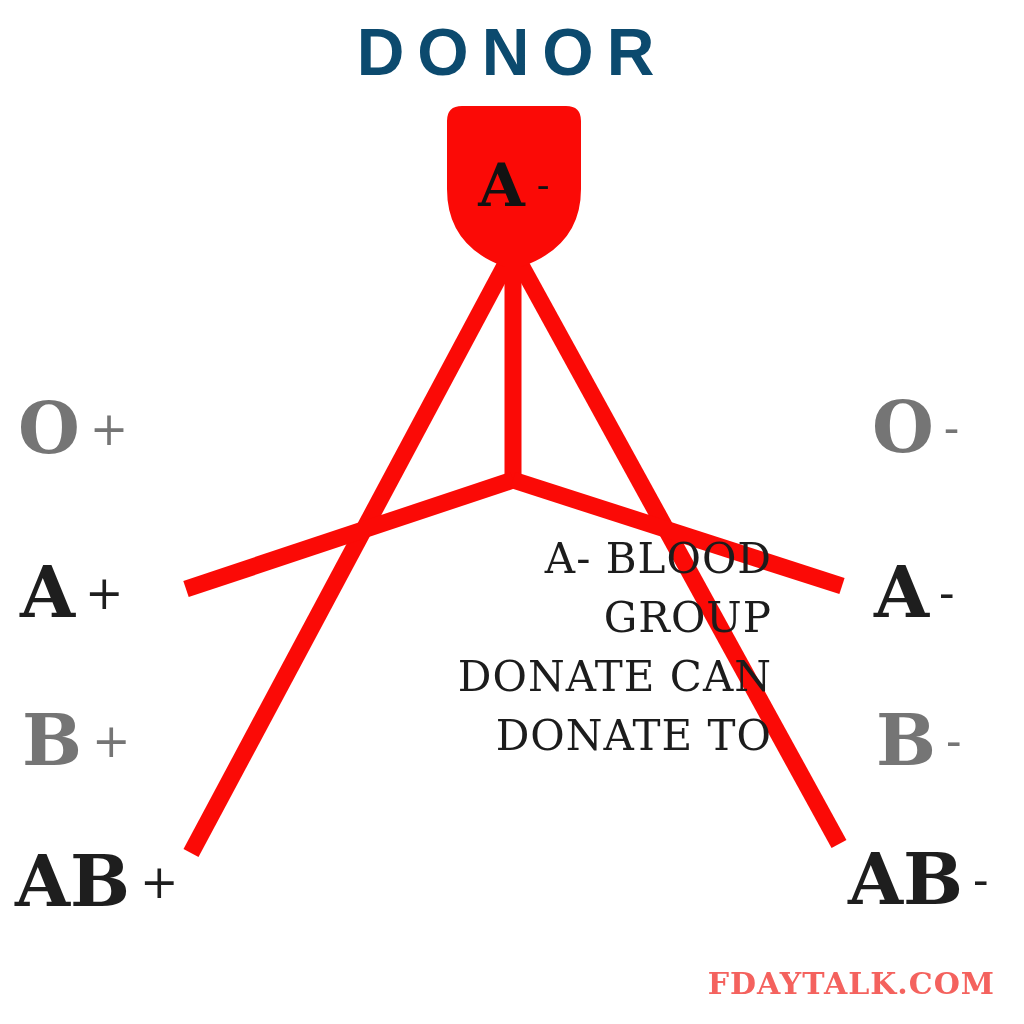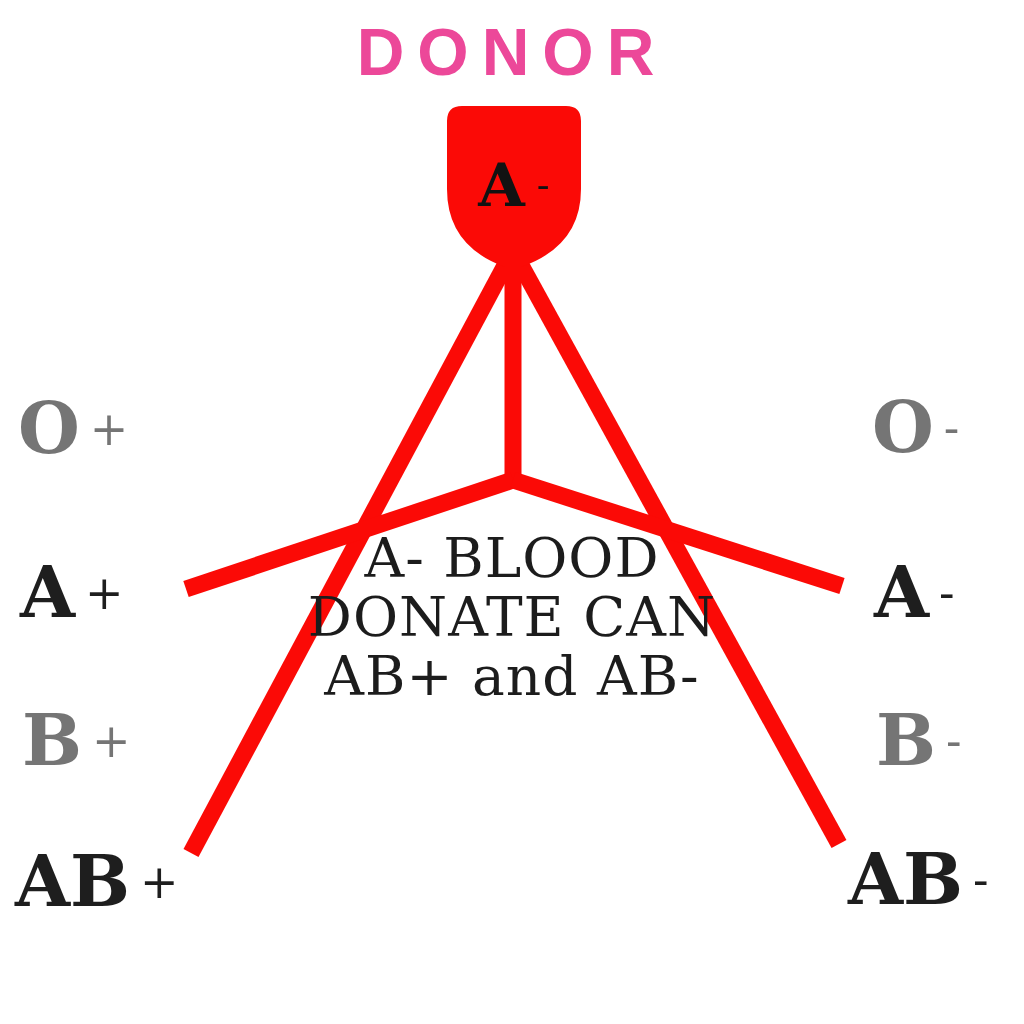--- a/index.html
+++ b/index.html
@@ -19,21 +19,21 @@
   }
   .title {
     position: absolute;
     top: 14px;
     left: 50%;
     transform: translateX(-50%);
     font-family: "Liberation Sans", sans-serif;
     font-weight: 700;
     font-size: 66px;
     letter-spacing: 13px;
-    color: #ec4899;
+    color: #0c4a6e;
     white-space: nowrap;
   }
   .diagram-svg {
     position: absolute;
     top: 0; left: 0;
     width: 1024px; height: 1024px;
   }
   .bag-label {
     position: absolute;
     left: 447px;
@@ -83,23 +83,23 @@
   .pos-r1 { left: 872px; top: 427px; }
   .pos-r2 { left: 874px; top: 592px; }
   .pos-r3 { left: 876px; top: 740px; }
   .pos-r4 { left: 848px; top: 879px; }
   .center-text {
     position: absolute;
     left: 50%;
     transform: translateX(-50%);
     top: 529px;
     width: 520px;
-    text-align: center;
+    text-align: right;
     color: #1c1c1c;
-    font-size: 55px;
+    font-size: 42px;
     line-height: 59px;
     font-weight: 500;
     letter-spacing: 1px;
   }
   .watermark {
     position: absolute;
     right: 29px;
     bottom: 23px;
     color: var(--watermark);
     font-size: 30px;
@@ -160,18 +160,20 @@
     <span class="letter">B</span>
     <span class="sign">-</span>
   </div>
   <div class="bt pos-r4" data-tone="black">
     <span class="letter">AB</span>
     <span class="sign">-</span>
   </div>
 
   <div class="center-text">
     <div>A- BLOOD</div>
+    <div>GROUP</div>
     <div>DONATE CAN</div>
-    <div>AB+ and AB-</div>
+    <div>DONATE TO</div>
   </div>
 
+  <div class="watermark">FDAYTALK.COM</div>
 
 </div>
 
 </body></html>

